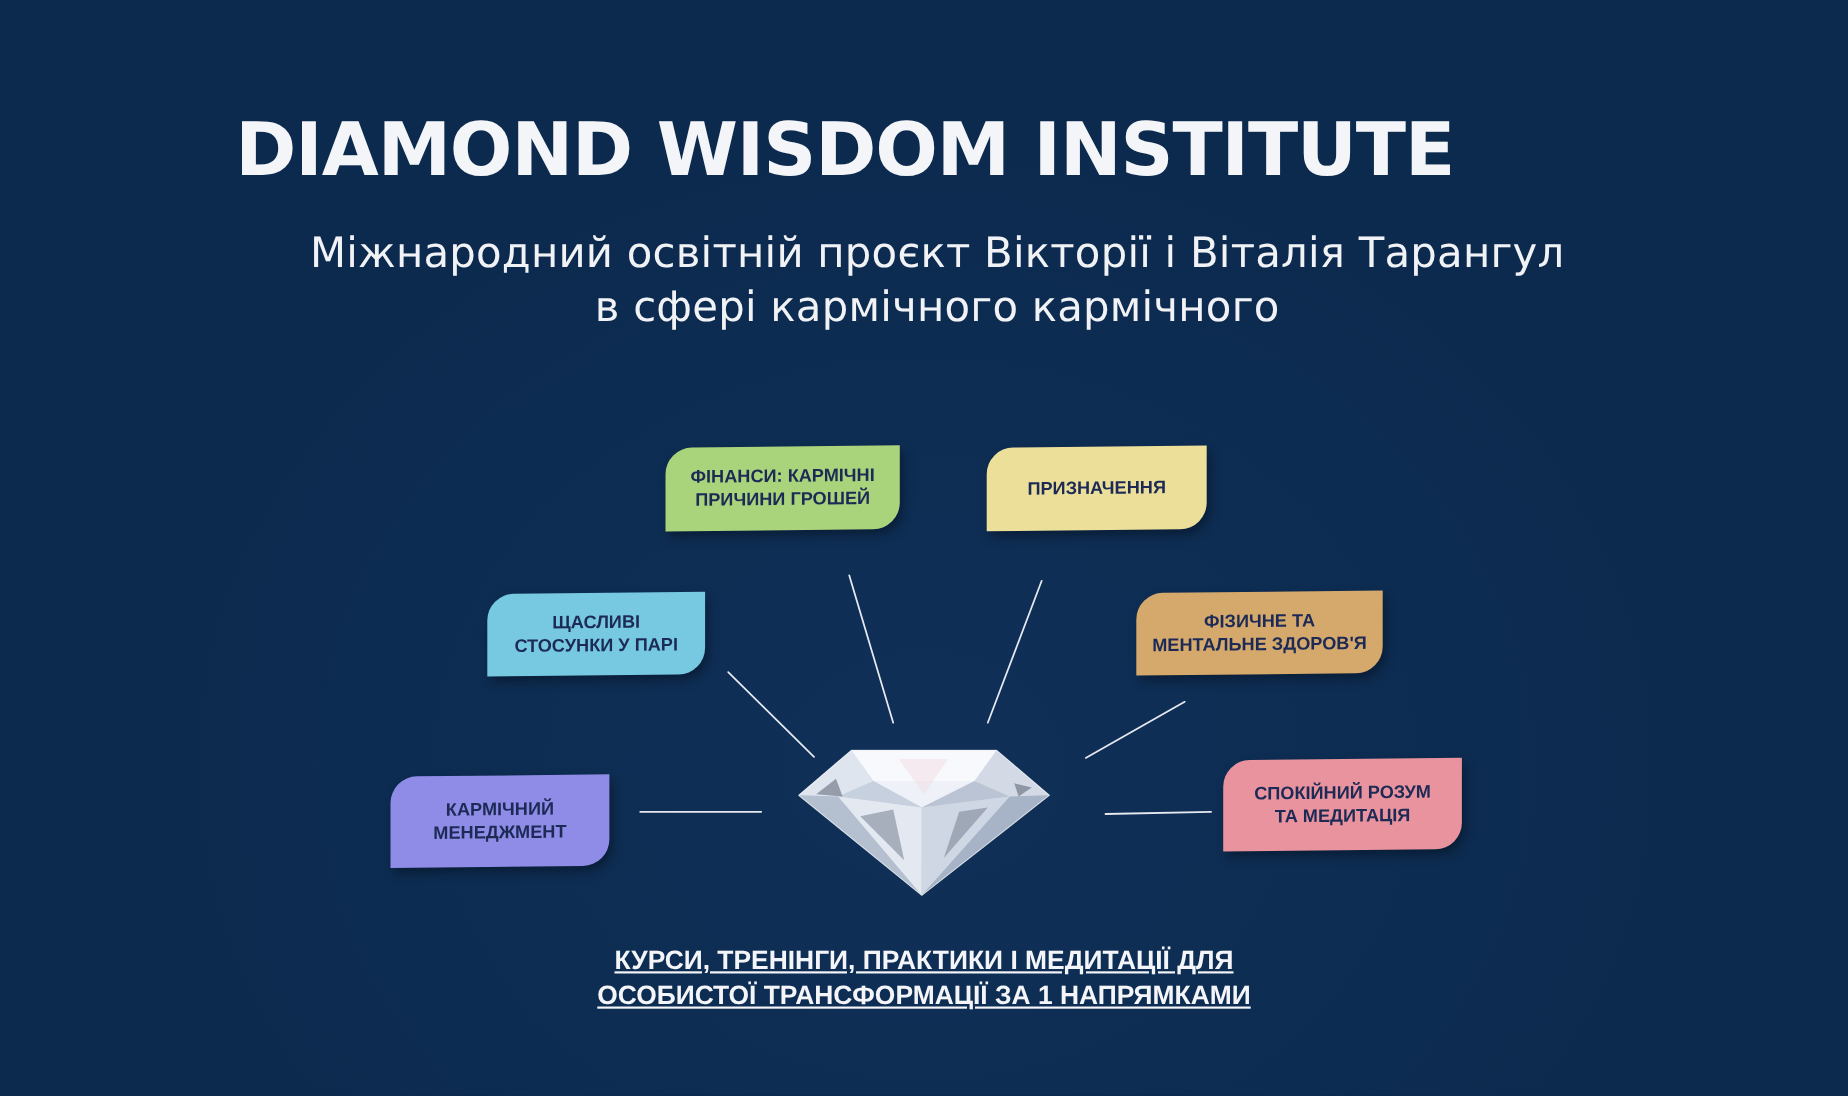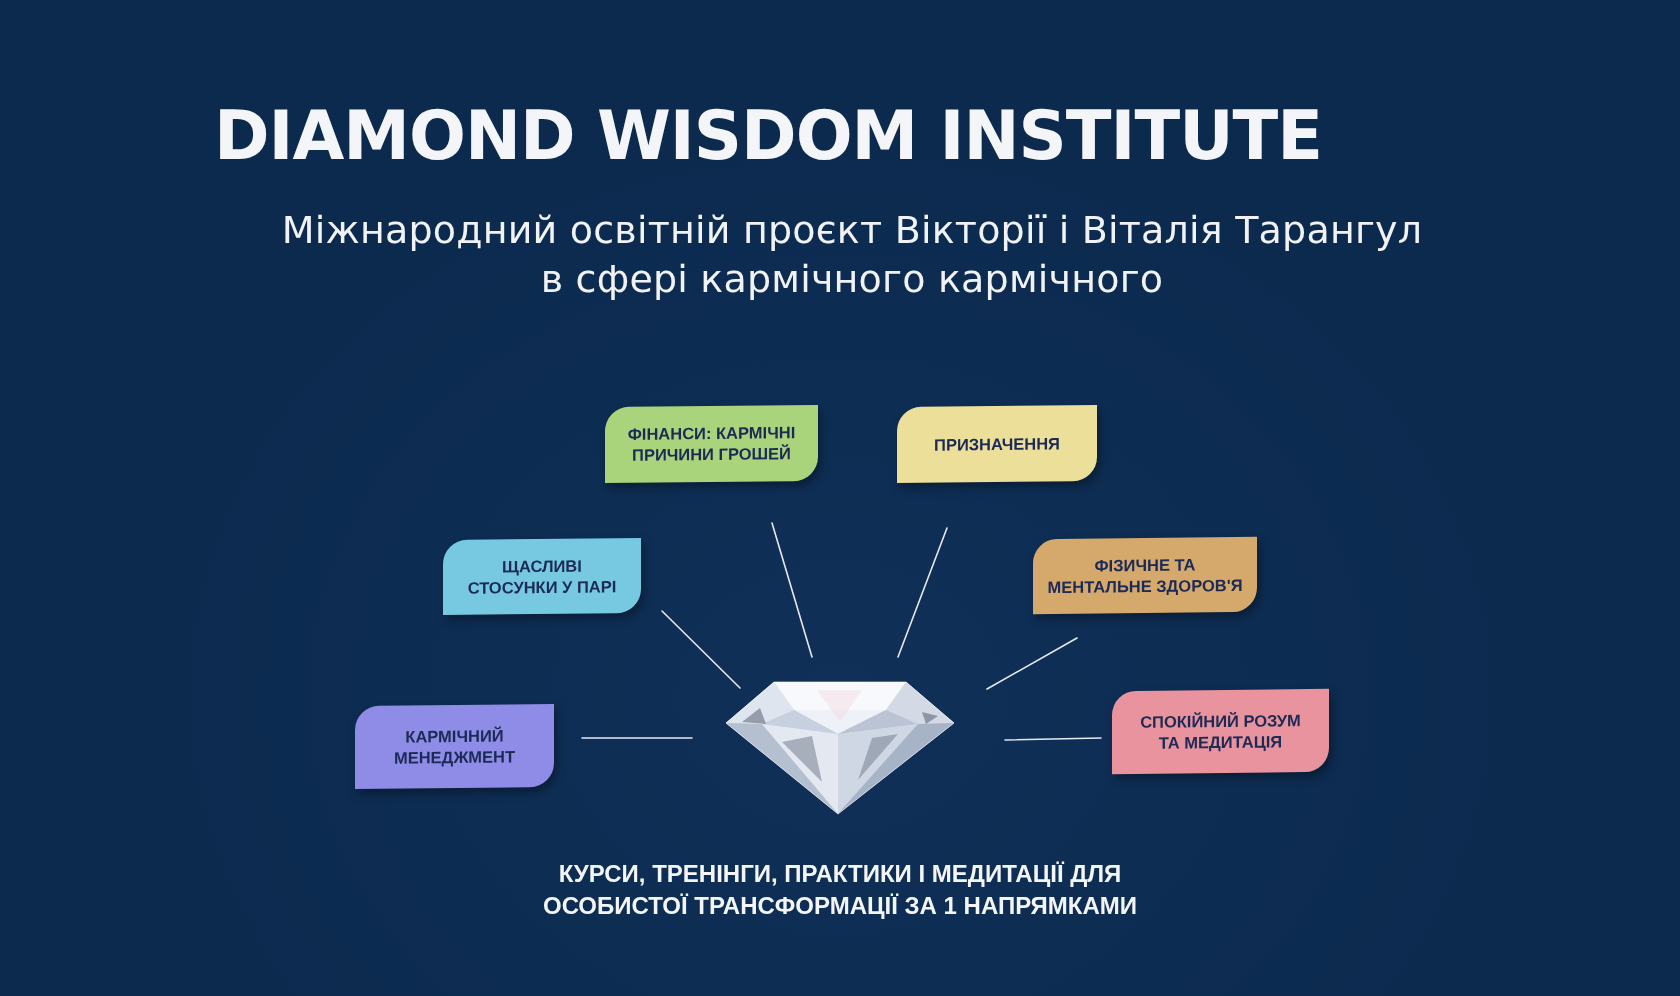--- a/index.html
+++ b/index.html
@@ -38,21 +38,21 @@
     transform: skewY(-0.6deg);
     box-sizing: border-box; padding: 0 14px;
   }
   .box span { display: block; }
   .lines { position: absolute; left: 0; top: 0; width: 1680px; height: 996px; }
   .diamond { position: absolute; left: 722px; top: 672px; width: 236px; height: 146px; }
   .footer {
     position: absolute; left: 0; width: 1680px; top: 858px;
     text-align: center; color: #f4f5f8;
     font-family: "Liberation Sans", sans-serif; font-weight: bold;
-    font-size: 24px; line-height: 32px;
+    font-size: 24px; line-height: 32px; text-decoration: underline;
   }
   .footer span { display: block; }
 </style>
 </head>
 <body>
 
 <div class="bg-glow"></div>
 
 <h1 class="title" style="margin:0;">DIAMOND WISDOM INSTITUTE</h1>
 

